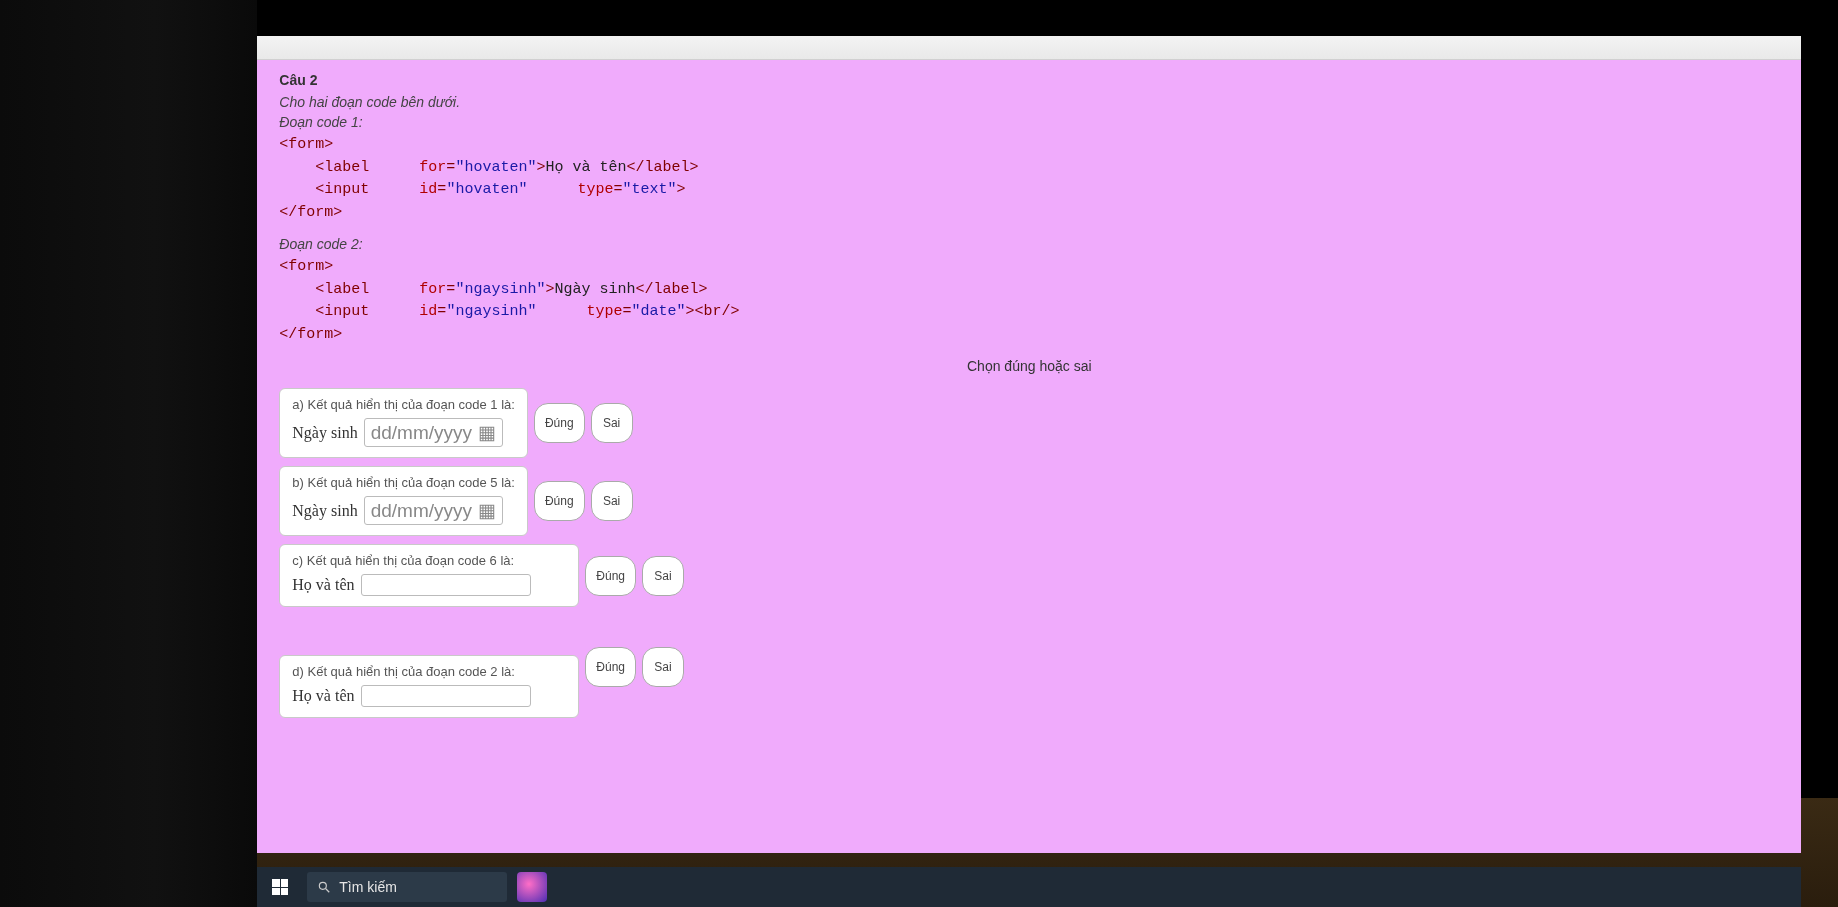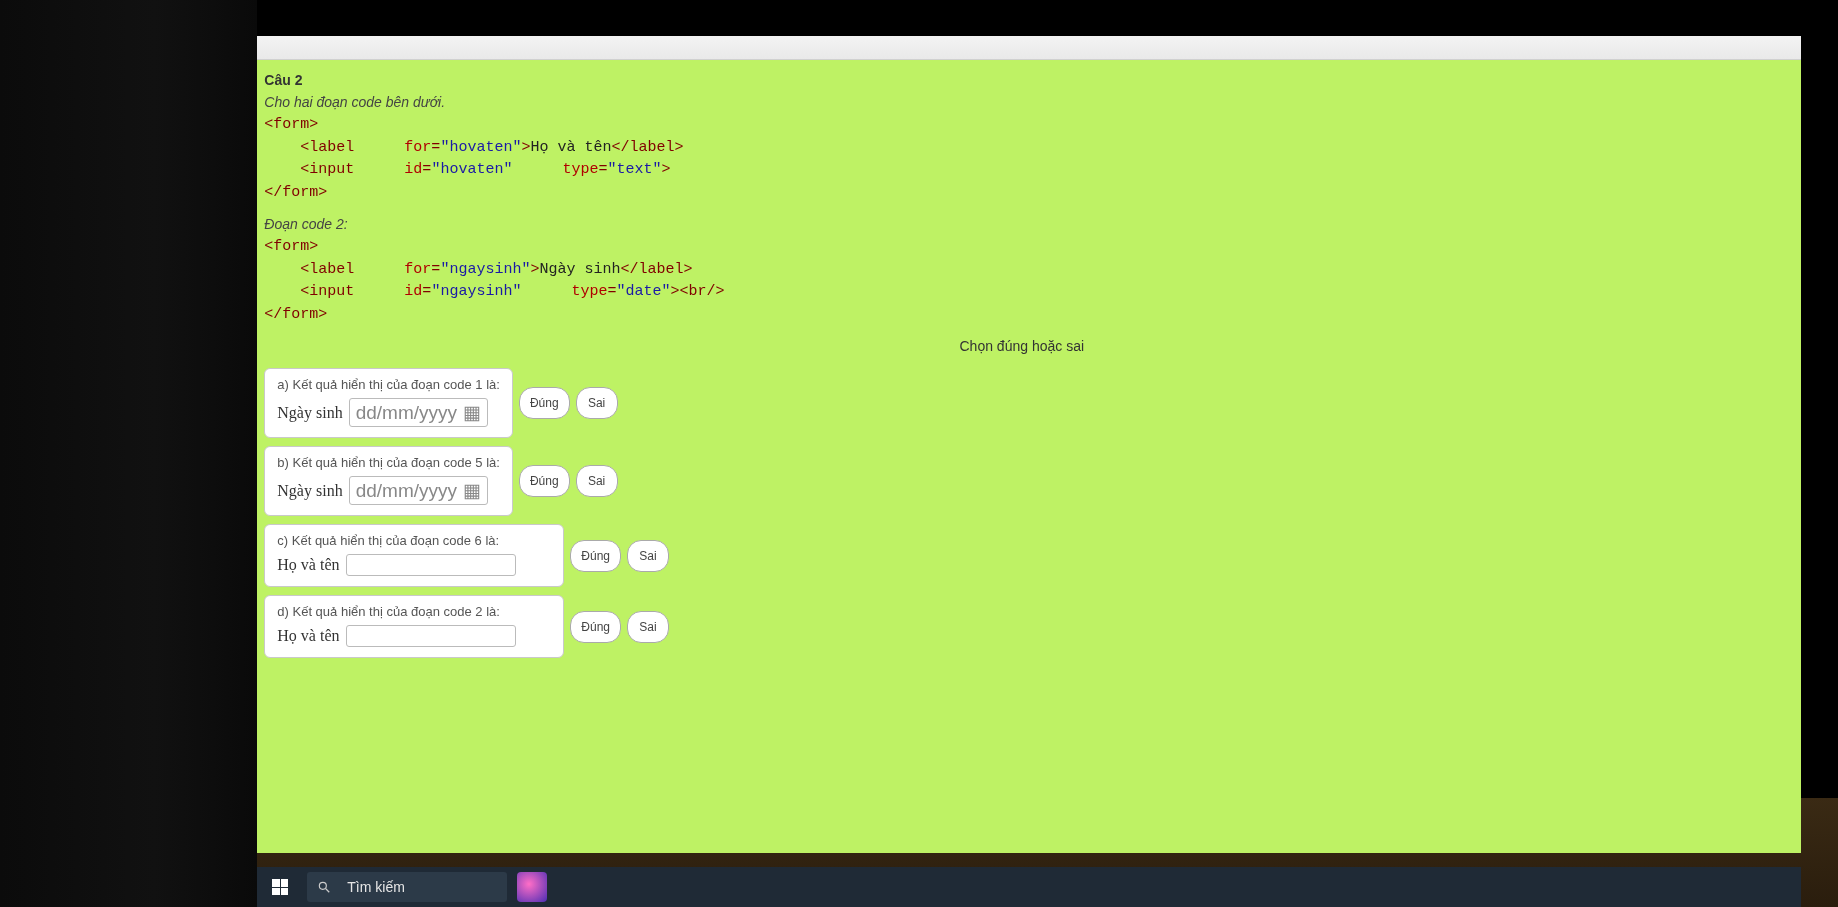--- a/index.html
+++ b/index.html
@@ -22,22 +22,22 @@
     flex-direction:column;
   }
   .top-strip {
     height:24px;
     background:linear-gradient(#f3f3f3,#e9e9e9);
     border-bottom:1px solid #d0d0d0;
   }
   .content-area {
     flex:1;
     overflow:auto;
-    padding:8px 22px 40px 7px;
-    background:#bef264;
+    padding:8px 22px 40px 22px;
+    background:#f0abfc;
   }
   .q-title { font-weight:bold; margin:4px 0 6px 0; }
   .q-sub   { margin:2px 0 4px 0; color:#444;font-style:italic; }
   pre.code {
     font-family: Consolas, "Courier New", monospace;
     font-size:15px;
     line-height:1.5;
     margin:4px 0 12px 0;
     white-space:pre;
   }
@@ -73,21 +73,21 @@
     padding:2px 6px; font-family:Arial; font-size:19px; color:#888;
     background:#fff;
   }
   .fake-text {
     display:inline-block;
     border:1px solid #bbb; border-radius:3px;
     width:170px; height:22px; background:#fff;
   }
   .pill {
     display:inline-flex; align-items:center; justify-content:center;
-    min-width:42px; height:32px;
+    min-width:42px; height:40px;
     border:1px solid #aaa; border-radius:14px;
     font-size:12px; color:#444; background:#fff;
     cursor:pointer; user-select:none;
     padding:0 10px;
   }
 
   
   .taskbar {
     position:absolute;
     left:14%; right:2%; bottom:0;
@@ -102,21 +102,21 @@
   }
   .start-btn {
     width:34px; height:34px;
     display:flex; align-items:center; justify-content:center;
   }
   .win-logo {
     width:16px;height:16px;display:grid;grid-template-columns:1fr 1fr;grid-template-rows:1fr 1fr;gap:1px;
   }
   .win-logo span{background:#ffffff;}
   .search-box {
-    display:flex; align-items:center; gap:16px;
+    display:flex; align-items:center; gap:8px;
     background:#2c3a48; border-radius:3px;
     height:30px; padding:0 10px; min-width:200px;
   }
   .search-box svg{width:14px;height:14px;fill:none;stroke:#ccc;stroke-width:2;}
   .task-icon {
     width:30px;height:30px;border-radius:4px;
     background:radial-gradient(circle at 40% 40%, #ff6ec7, #4b2db3);
   }
 
   
@@ -137,20 +137,21 @@
 <div class="desk"></div>
 
 <div class="monitor">
   <div class="top-strip"></div>
 
   <div class="content-area">
 
     <div class="q-title">Câu 2</div>
     <div class="q-sub">Cho hai đoạn code bên dưới.</div>
 
+    <div class="q-sub">Đoạn code 1:</div>
     <pre class="code"><span class="tok-tag">&lt;form&gt;</span>
     <span class="tok-tag">&lt;label </span><span class="tok-attr">for</span><span class="tok-tag">=</span><span class="tok-str">"hovaten"</span><span class="tok-tag">&gt;</span><span class="tok-text">Họ và tên</span><span class="tok-tag">&lt;/label&gt;</span>
     <span class="tok-tag">&lt;input </span><span class="tok-attr">id</span><span class="tok-tag">=</span><span class="tok-str">"hovaten"</span> <span class="tok-attr">type</span><span class="tok-tag">=</span><span class="tok-str">"text"</span><span class="tok-tag">&gt;</span>
 <span class="tok-tag">&lt;/form&gt;</span></pre>
 
     <div class="q-sub">Đoạn code 2:</div>
     <pre class="code"><span class="tok-tag">&lt;form&gt;</span>
     <span class="tok-tag">&lt;label </span><span class="tok-attr">for</span><span class="tok-tag">=</span><span class="tok-str">"ngaysinh"</span><span class="tok-tag">&gt;</span><span class="tok-text">Ngày sinh</span><span class="tok-tag">&lt;/label&gt;</span>
     <span class="tok-tag">&lt;input </span><span class="tok-attr">id</span><span class="tok-tag">=</span><span class="tok-str">"ngaysinh"</span> <span class="tok-attr">type</span><span class="tok-tag">=</span><span class="tok-str">"date"</span><span class="tok-tag">&gt;</span><span class="tok-tag">&lt;br/&gt;</span>
 <span class="tok-tag">&lt;/form&gt;</span></pre>
@@ -193,21 +194,21 @@
         <div class="preview-line">
           <span>Họ và tên</span>
           <span class="fake-text"></span>
         </div>
       </div>
       <div class="pill">Đúng</div>
       <div class="pill">Sai</div>
     </div>
 
     <div class="option-row">
-      <div class="option-card" style="min-width:300px;">
+      <div class="option-card" style="min-width:300px;margin-top:40px;">
         <div class="prompt">d) Kết quả hiển thị của đoạn code 2 là:</div>
         <div class="preview-line">
           <span>Họ và tên</span>
           <span class="fake-text"></span>
         </div>
       </div>
       <div class="pill">Đúng</div>
       <div class="pill">Sai</div>
     </div>
 

